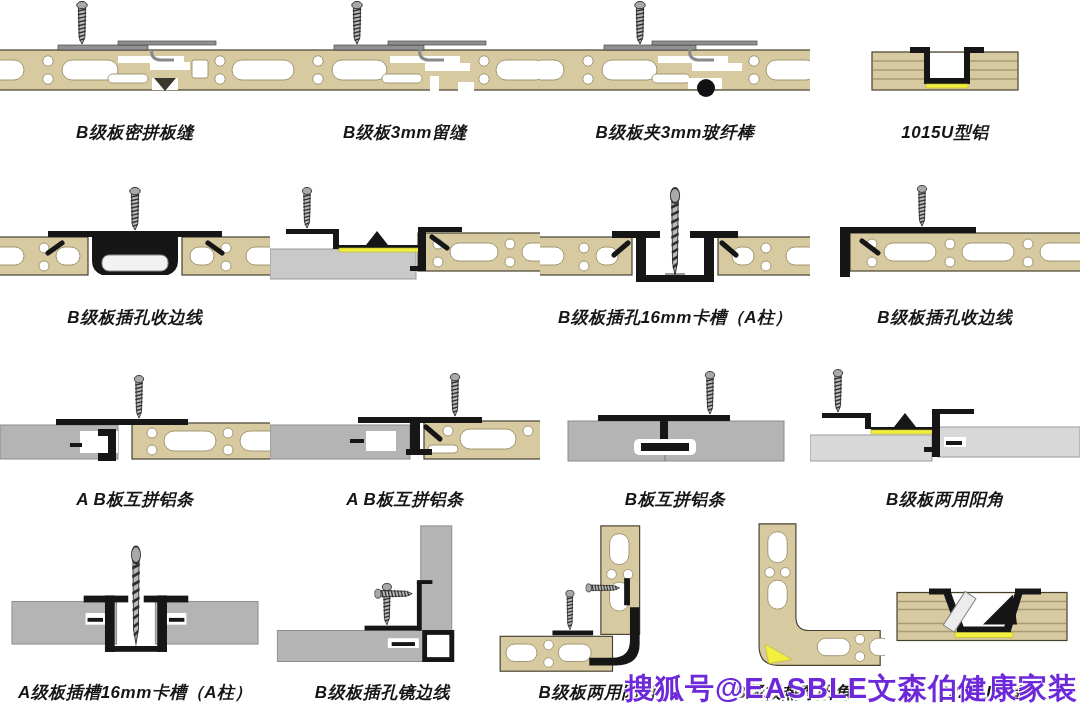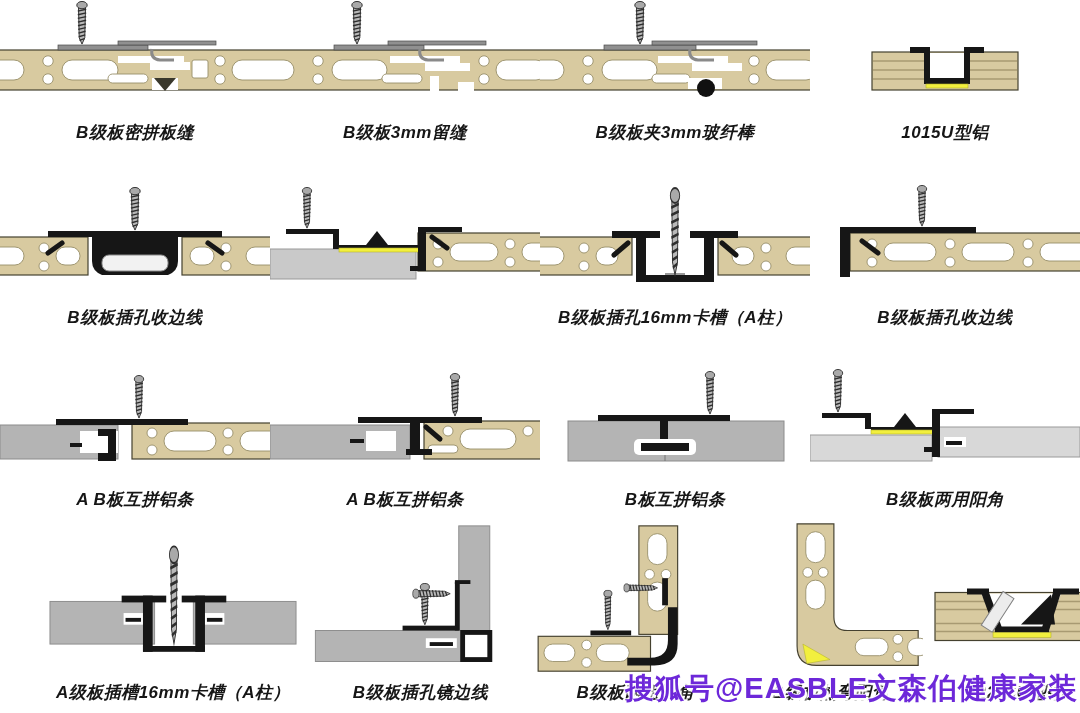--- a/index.html
+++ b/index.html
@@ -5,21 +5,21 @@
   html,body{margin:0;padding:0;}
   body{
     width:1080px;height:713px;background:#ffffff;position:relative;overflow:hidden;
     font-family:"Liberation Sans","DejaVu Sans",sans-serif;
   }
   .sheet{width:1080px;height:713px;position:relative;}
   .row{display:flex;box-sizing:border-box;}
   .row1{height:165px;}
   .row2{height:190px;padding-top:20px;}
   .row3{height:165px;padding-top:12px;}
-  .row4{height:193px;padding-top:2px;padding-left:38px;}
+  .row4{height:193px;padding-top:2px;}
   .cell{display:flex;flex-direction:column;align-items:center;justify-content:flex-start;font-style:italic;}
   .w270{width:270px;}.w225{width:225px;}.w205{width:205px;}.w185{width:185px;}.w195{width:195px;}
   .lbl{
     height:34px;display:flex;align-items:center;justify-content:center;
     font-size:17px;font-weight:bold;color:#161616;white-space:nowrap;letter-spacing:0.5px;
   }
   .row4 .lbl{height:30px;}
   
   svg .tan{fill:#d8caa0;stroke:#45412f;stroke-width:1.2;}
   svg .lam{stroke:#a89a72;stroke-width:1.5;}

